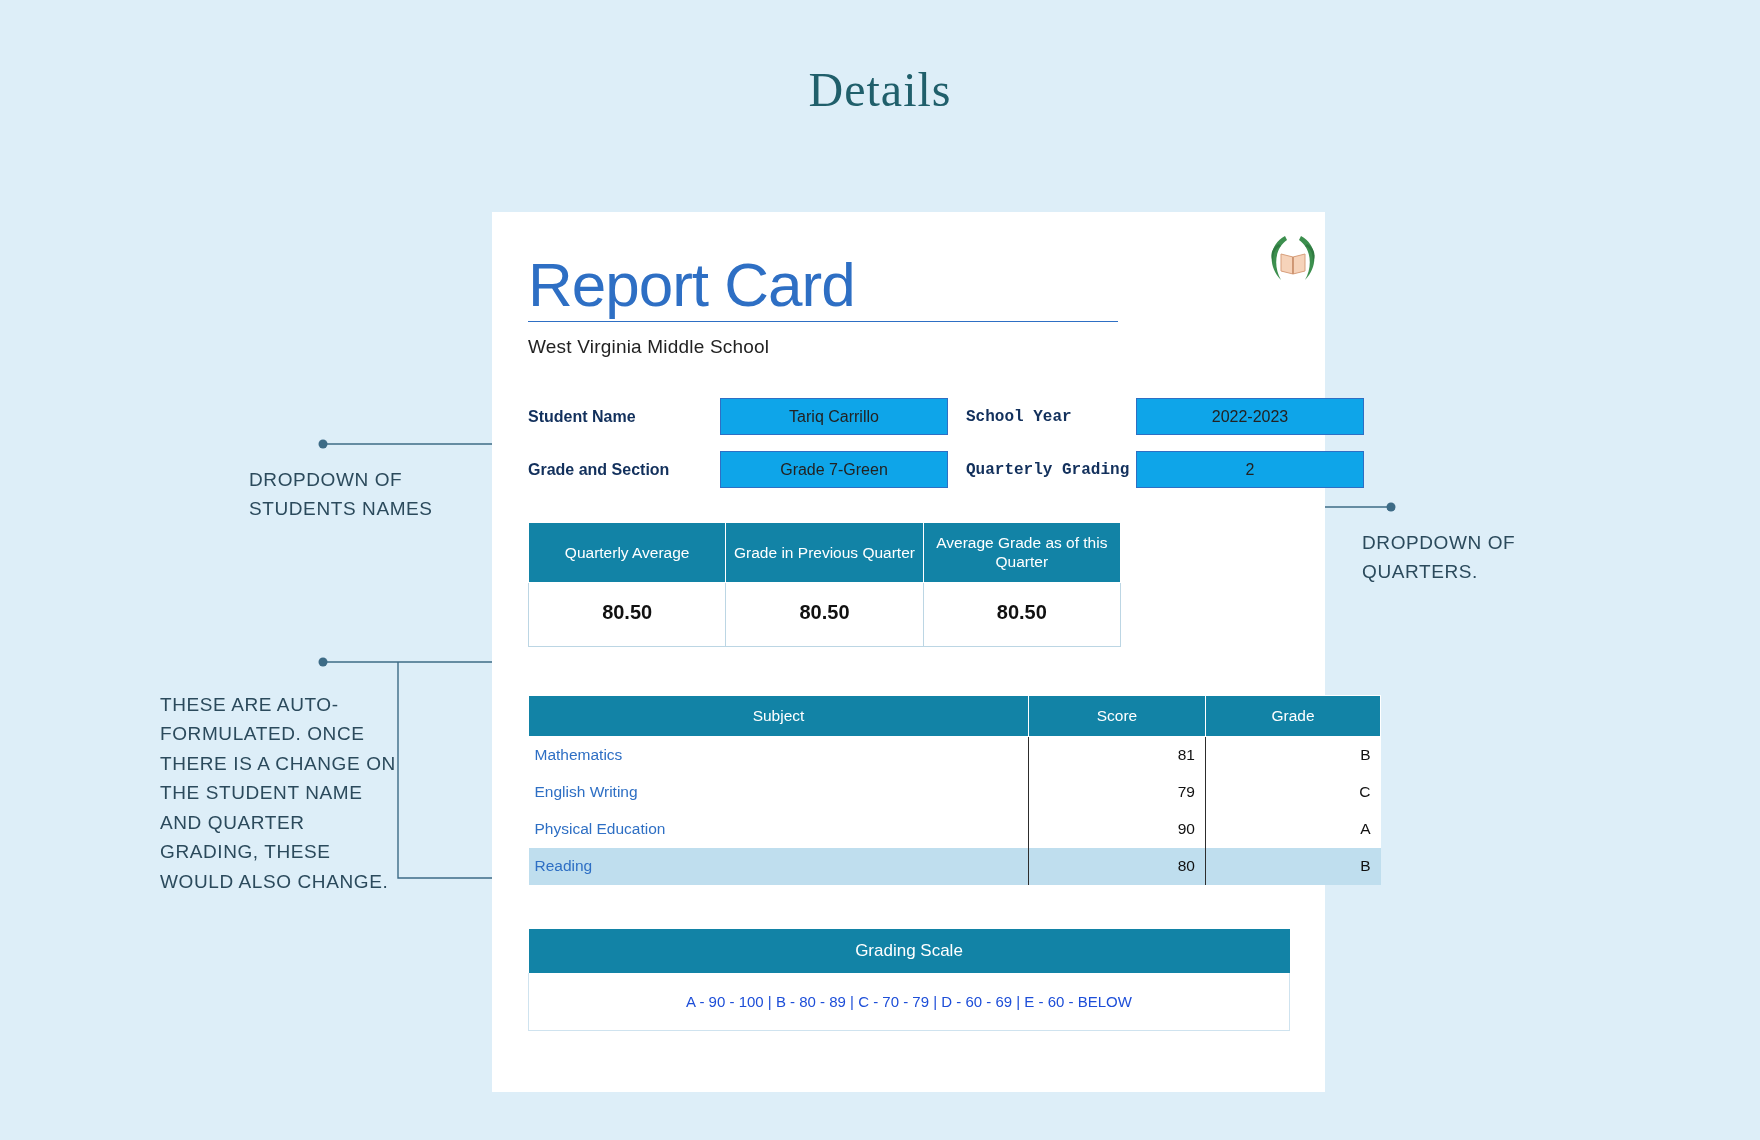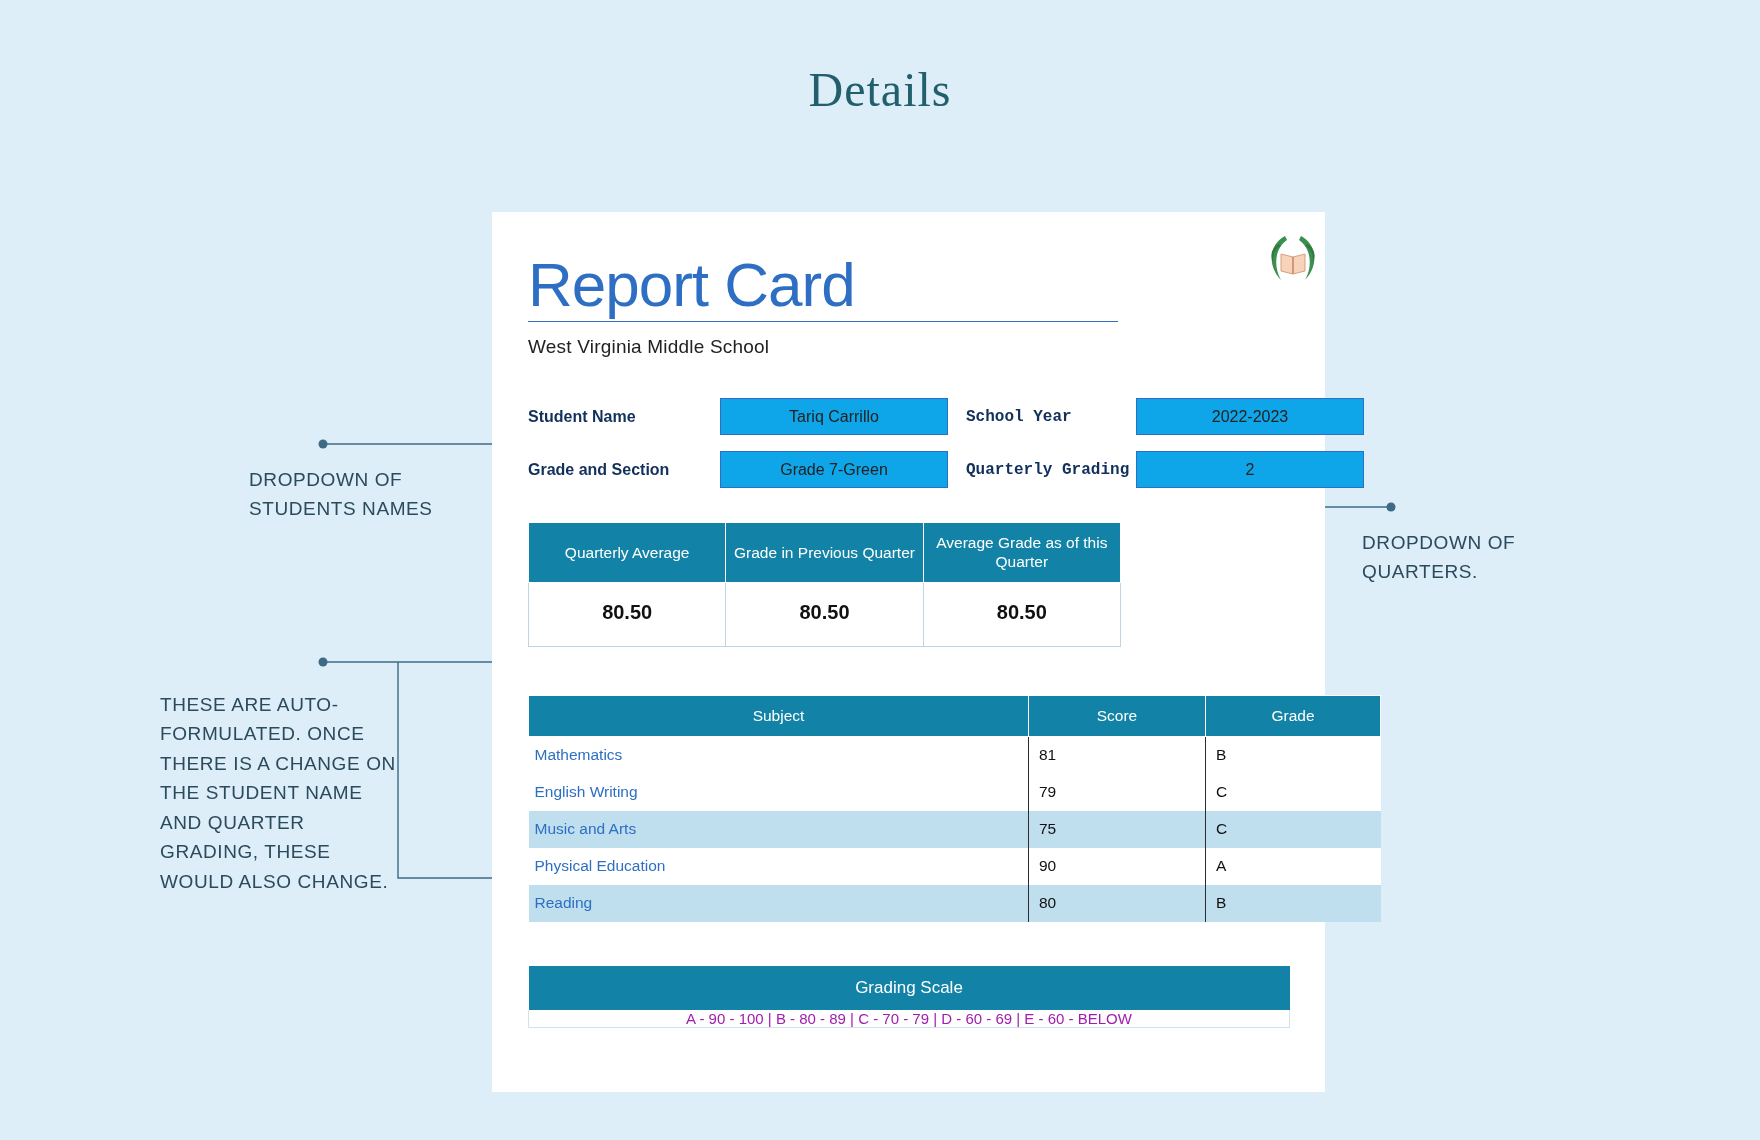--- a/index.html
+++ b/index.html
@@ -152,21 +152,21 @@
   }
   .subject-table td {
     font-size: 15.5px;
     color: #2e6fc4;
     padding: 8px 10px;
     height: 21px;
   }
   .subject-table td.score,
   .subject-table td.grade {
     color: #111;
-    text-align: left;
+    text-align: right;
   }
   .subject-table td.score {
     border-left: 1px solid #2d2d2d;
     border-right: 1px solid #2d2d2d;
   }
   .subject-table tr.alt td {
     background: #bfdeee;
   }
   .subject-table tr.plain td {
     background: #ffffff;
@@ -184,22 +184,22 @@
   .scale-table th {
     background: #1283a6;
     color: #fff;
     font-size: 17px;
     font-weight: normal;
     padding: 12px 6px;
   }
   .scale-table td {
     text-align: center;
     font-size: 15px;
-    color: #a21caf;
-    padding: 0 6px;
+    color: #1d4ed8;
+    padding: 20px 6px;
     background: #fff;
     border-left: 1px solid #cfe3ef;
     border-right: 1px solid #cfe3ef;
     border-bottom: 1px solid #cfe3ef;
   }
 
   
   .anno {
     position: absolute;
     font-size: 19px;
@@ -329,25 +329,20 @@
       <tr class="plain">
         <td class="subj">Mathematics</td>
         <td class="score">81</td>
         <td class="grade">B</td>
       </tr>
       <tr class="plain">
         <td class="subj">English Writing</td>
         <td class="score">79</td>
         <td class="grade">C</td>
       </tr>
-      <tr class="alt">
-        <td class="subj">Music and Arts</td>
-        <td class="score">75</td>
-        <td class="grade">C</td>
-      </tr>
       <tr class="plain">
         <td class="subj">Physical Education</td>
         <td class="score">90</td>
         <td class="grade">A</td>
       </tr>
       <tr class="alt">
         <td class="subj">Reading</td>
         <td class="score">80</td>
         <td class="grade">B</td>
       </tr>

